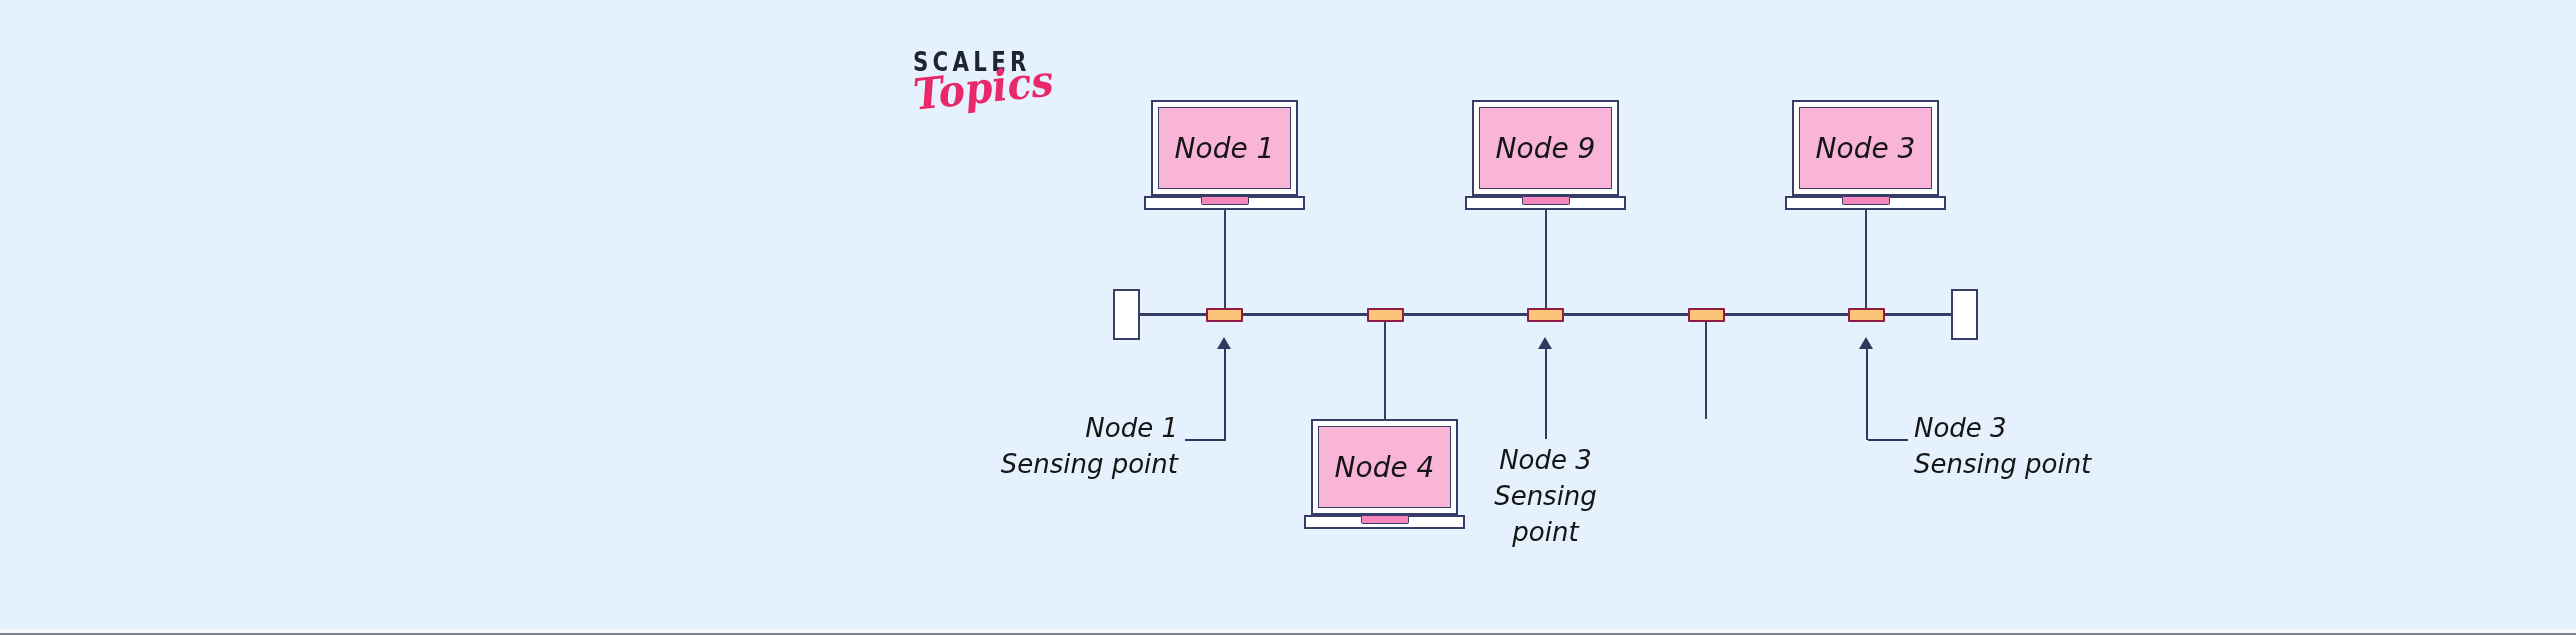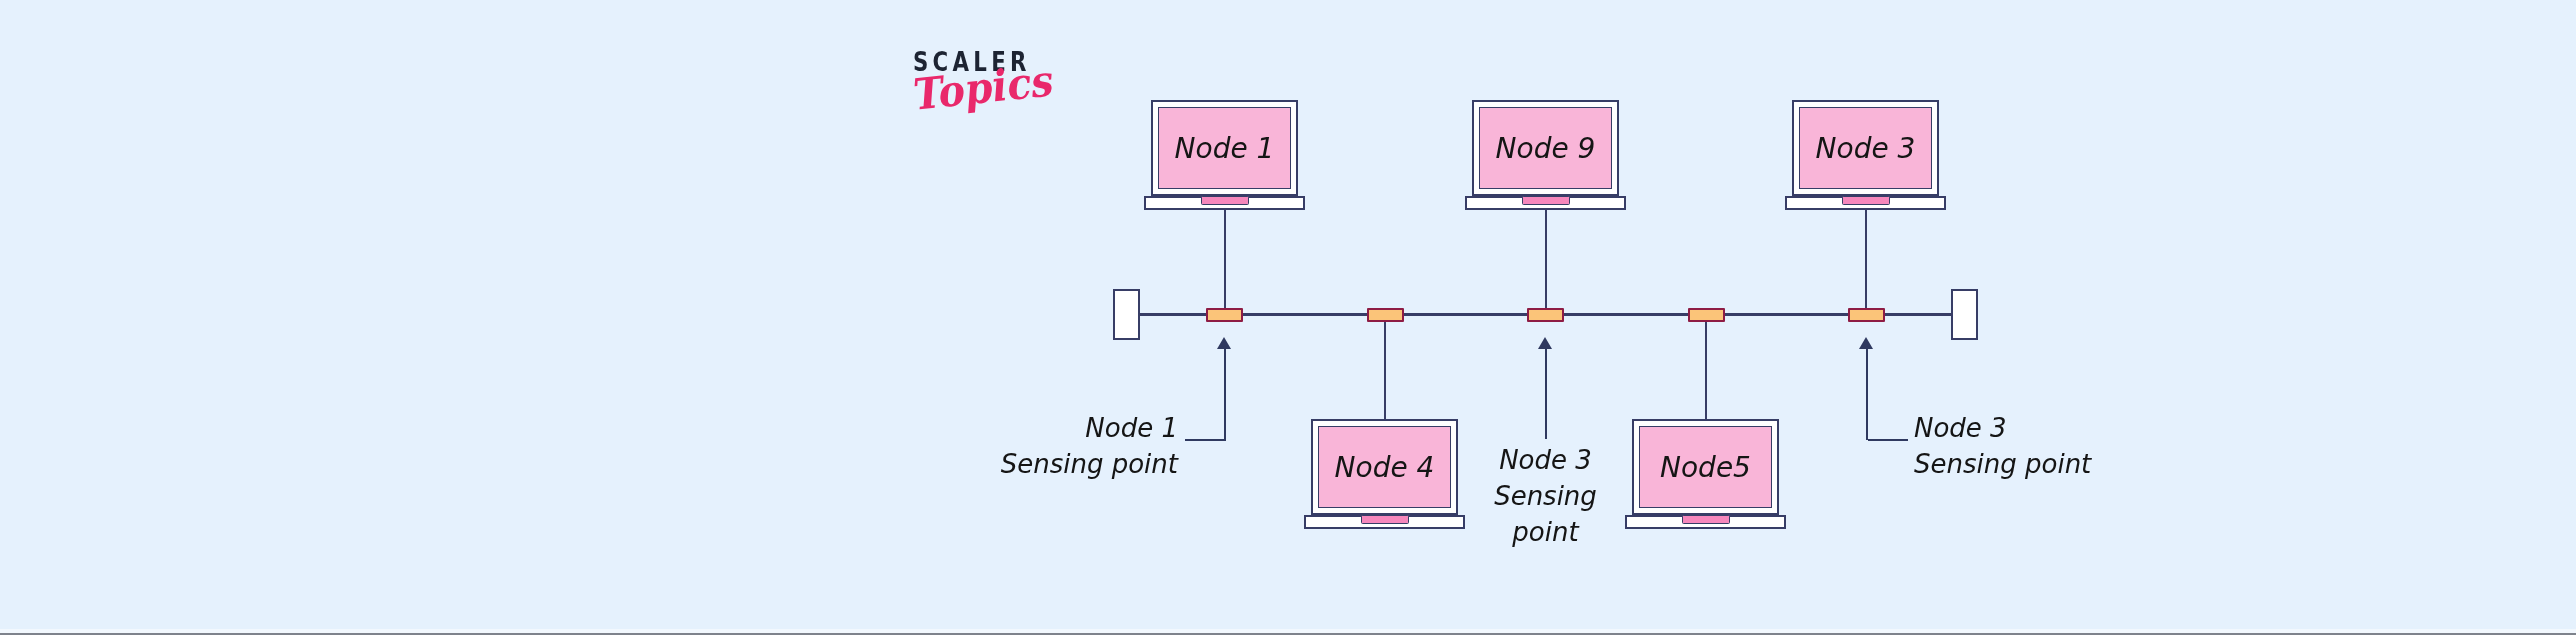--- a/index.html
+++ b/index.html
@@ -140,28 +140,20 @@
 
   <div class="laptop" style="left:1304px; top:419px;">
     <div class="monitor" style="border:2.1px solid #373D66;"></div>
     <div class="screen" style="background:#F9B5D8; border:1.5px solid #373D66;">
       <span class="screen-label" style="color:#151515;">Node 4</span>
     </div>
     <div class="kbase" style="border:2.1px solid #373D66;"></div>
     <div class="kbutton" style="background:#F687BC; border:1.5px solid #373D66;"></div>
   </div>
 
-  <div class="laptop" style="left:1625px; top:419px;">
-    <div class="monitor" style="border:2.1px solid #373D66;"></div>
-    <div class="screen" style="background:#F9B5D8; border:1.5px solid #373D66;">
-      <span class="screen-label" style="color:#151515;">Node5</span>
-    </div>
-    <div class="kbase" style="border:2.1px solid #373D66;"></div>
-    <div class="kbutton" style="background:#F687BC; border:1.5px solid #373D66;"></div>
-  </div>
 
   <div class="arrowhead" style="left:1217px; top:337px; border-bottom:12px solid #2F3960;"></div>
   <div class="abs vline" style="left:1224px; top:348px; height:92px; background:#2F3960;"></div>
   <div class="abs hline" style="left:1185px; top:439px; width:41px; background:#2F3960;"></div>
   <div class="sense-label" style="left:972px; top:410px; width:206px; text-align:right; color:#151515;">
     <div>Node 1</div>
     <div>Sensing point</div>
   </div>
 
   <div class="arrowhead" style="left:1538px; top:337px; border-bottom:12px solid #2F3960;"></div>

